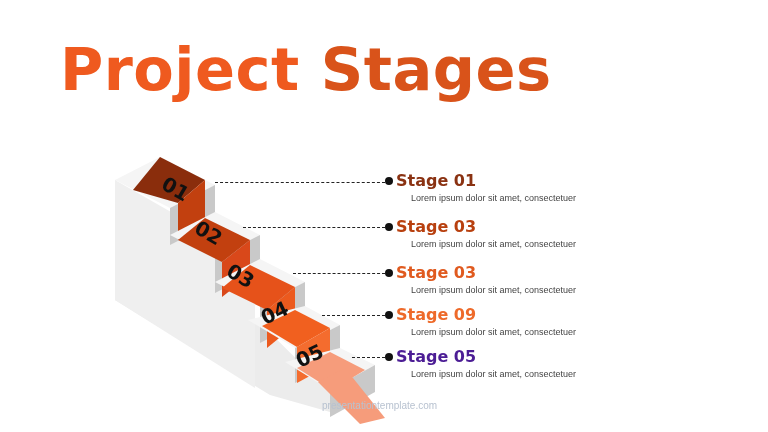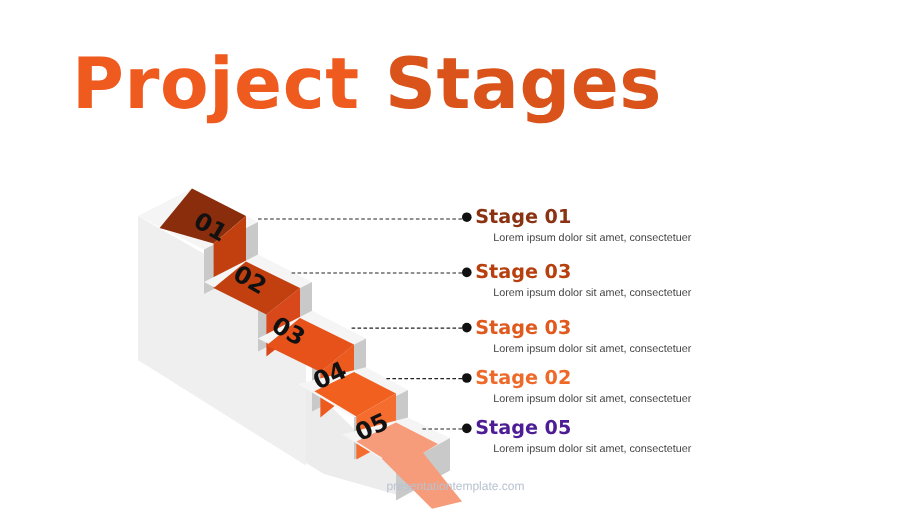--- a/index.html
+++ b/index.html
@@ -84,21 +84,21 @@
 <div class="stage" style="top:264px;">
   <div class="head">
       <span class="dot"></span>
     <span class="name" style="color:#e05a1f">Stage 03</span>
     </div>
   <div class="desc">Lorem ipsum dolor sit amet, consectetuer</div>
 </div>
 <div class="stage" style="top:306px;">
   <div class="head">
       <span class="dot"></span>
-    <span class="name" style="color:#ee6a2a">Stage 02</span>
+    <span class="name" style="color:#ee6a2a">Stage 09</span>
     </div>
   <div class="desc">Lorem ipsum dolor sit amet, consectetuer</div>
 </div>
 <div class="stage" style="top:348px;">
   <div class="head">
       <span class="dot"></span>
     <span class="name" style="color:#4c1d95">Stage 05</span>
     </div>
   <div class="desc">Lorem ipsum dolor sit amet, consectetuer</div>
 </div>

